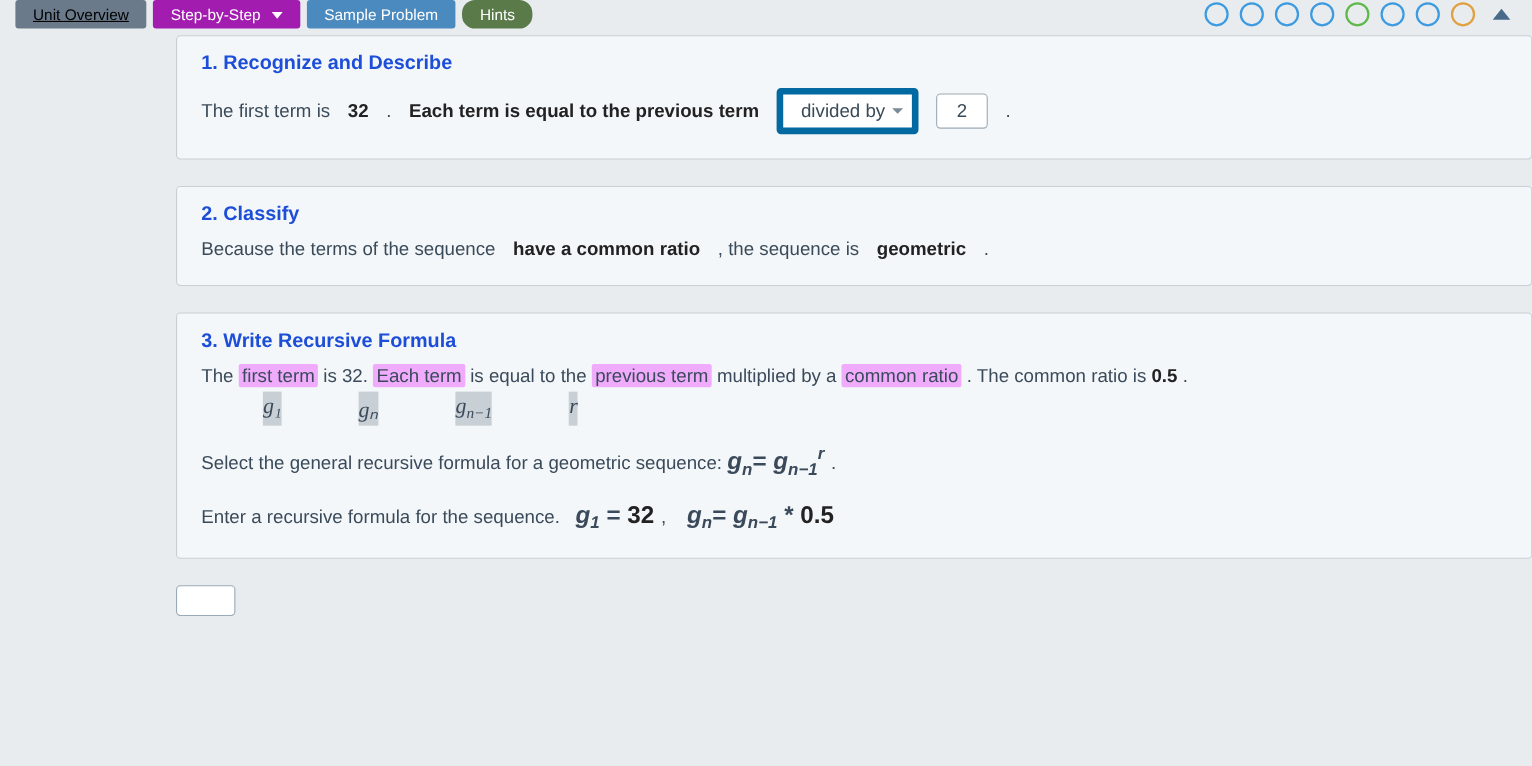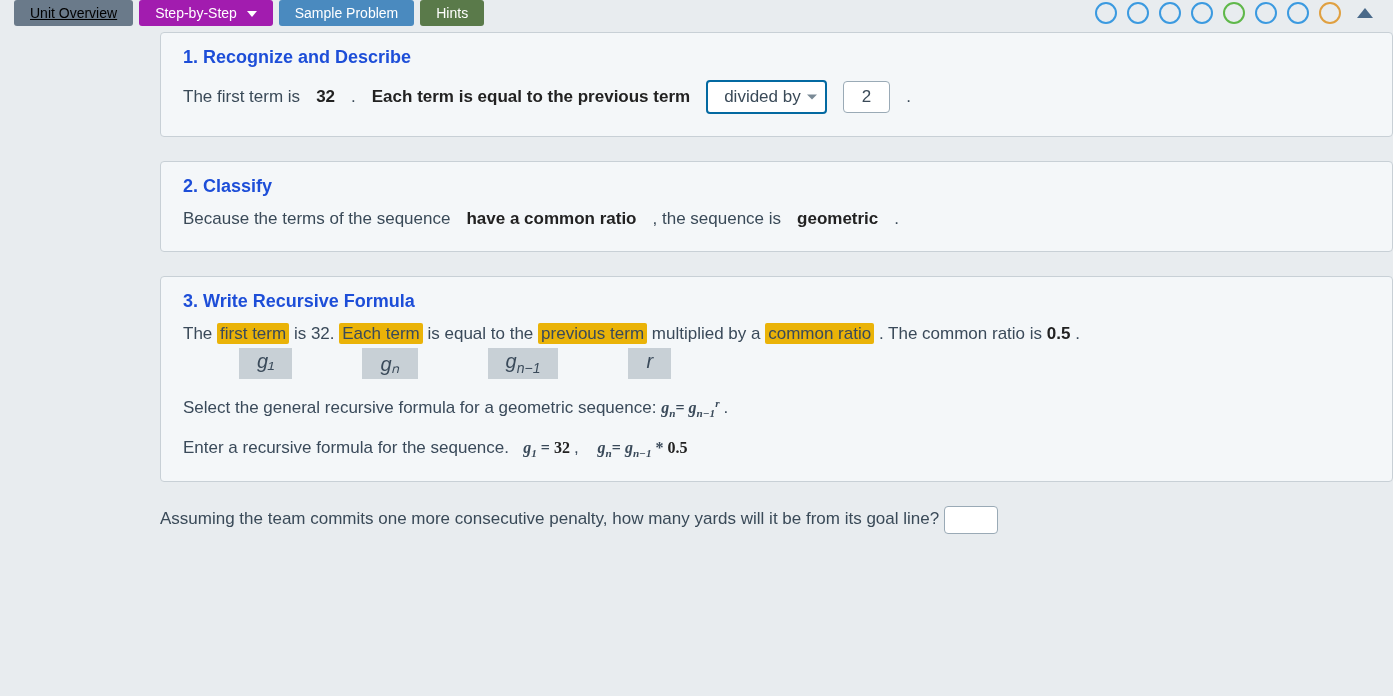--- a/index.html
+++ b/index.html
@@ -20,21 +20,21 @@
     .tab {
       padding: 5px 16px;
       font-size: 14px;
       border-radius: 3px;
       color: #fff;
       cursor: pointer;
     }
     .tab-inactive { background: #6a7a8a; color: #000000; text-decoration: underline; }
     .tab-step { background: #a21caf; }
     .tab-sample { background: #4a8abf; }
-    .tab-hints { background: #5a7a4a; }
+    .tab-hints { background: #5a7a4a; border-radius: 12px; }
     .tab-step .chev {
       display: inline-block; width: 0; height: 0;
       border-left: 5px solid transparent; border-right: 5px solid transparent;
       border-top: 6px solid #fff; margin-left: 6px; vertical-align: middle;
     }
     .spacer { flex: 1; }
     .circles { display: flex; gap: 10px; align-items: center; padding-right: 6px; }
     .circle {
       width: 22px; height: 22px; border-radius: 50%;
       border: 2px solid; background: transparent;
@@ -54,41 +54,41 @@
       margin: 0 0 24px 0;
       padding: 14px 22px 22px 22px;
     }
     .content { padding: 0 0 0 160px; }
     .section h3 {
       font-size: 18px; font-weight: 700; color: #1d4ed8; margin-bottom: 12px;
     }
     .line { font-size: 17px; color: #3a4a58; display: flex; align-items: center; flex-wrap: wrap; gap: 16px; }
     .b { font-weight: 700; color: #222; }
     .dropdown {
-      display: inline-flex; align-items: center; border: 2px solid #0369a1;
+      display: inline-flex; align-items: center; border: 6px solid #0369a1;
       border-radius: 4px; padding: 5px 24px 5px 16px; background: #fff;
       font-size: 17px; position: relative; cursor: pointer;
     }
     .dropdown::after {
       content: ""; position: absolute; right: 8px; top: 50%;
       width: 0; height: 0; border-left: 5px solid transparent;
       border-right: 5px solid transparent; border-top: 5px solid #7a8a96;
       transform: translateY(-50%);
     }
     .numbox {
       display: inline-block; border: 1px solid #9aaab6; border-radius: 4px;
       padding: 5px 18px; background: #fff; font-size: 17px; text-align: center;
     }
-    .hl { background: #eab308; padding: 1px 3px; border-radius: 2px; }
+    .hl { background: #f0abfc; padding: 1px 3px; border-radius: 2px; }
     .mathline { font-size: 17px; margin-top: 8px; }
     .token-row { display: flex; gap: 70px; margin-top: 4px; margin-left: 56px; }
-    .token { background: #c8d0d6; padding: 2px 18px; font-family: Liberation Sans, sans-serif; font-style: italic; font-size: 20px; }
+    .token { background: #c8d0d6; padding: 2px 0; font-family: Liberation Serif, serif; font-style: italic; font-size: 20px; }
     .sub { font-size: 0.7em; vertical-align: sub; font-style: italic; }
     .sup { font-size: 0.7em; vertical-align: super; font-style: italic; }
-    .formula { font-family: Liberation Serif, serif; font-style: italic; font-size: 16px; font-weight: 600; }
+    .formula { font-family: Liberation Sans, sans-serif; font-style: italic; font-size: 22px; font-weight: 600; }
     .formula .up { font-style: normal; }
     .para { font-size: 17px; margin-top: 18px; }
     .inputbox {
       display: inline-block; border: 1px solid #9aaab6; border-radius: 4px;
       width: 54px; height: 28px; background: #fff; vertical-align: middle;
     }
     .bottom-q { font-size: 17px; padding-left: 160px; color: #3a4a58; }
   </style>
 </head>
 <body>
@@ -189,15 +189,14 @@
         <span>g</span><span class="sub">n−1</span>
         <span class="up">*</span>
         <span class="up b">0.5</span>
       </span>
     </div>
   </div>
 
 </div>
 
 <div class="bottom-q">
-  <span>Assuming the team commits one more consecutive penalty, how many yards will it be from its goal line?</span>
   <span class="inputbox"></span>
 </div>
 
 </body></html>

